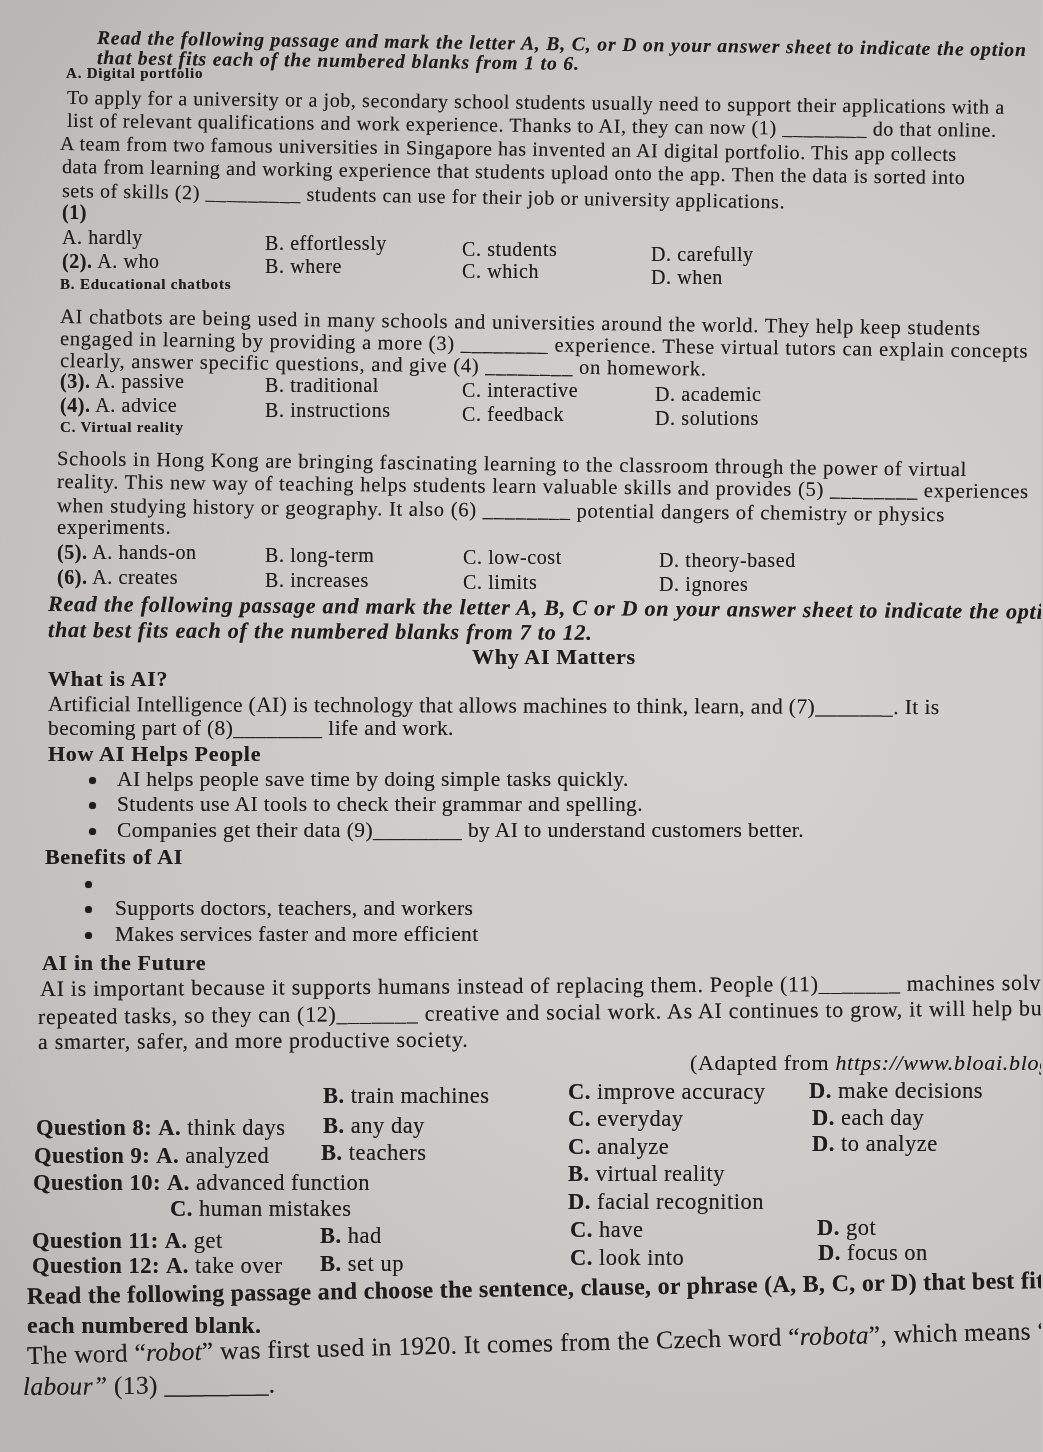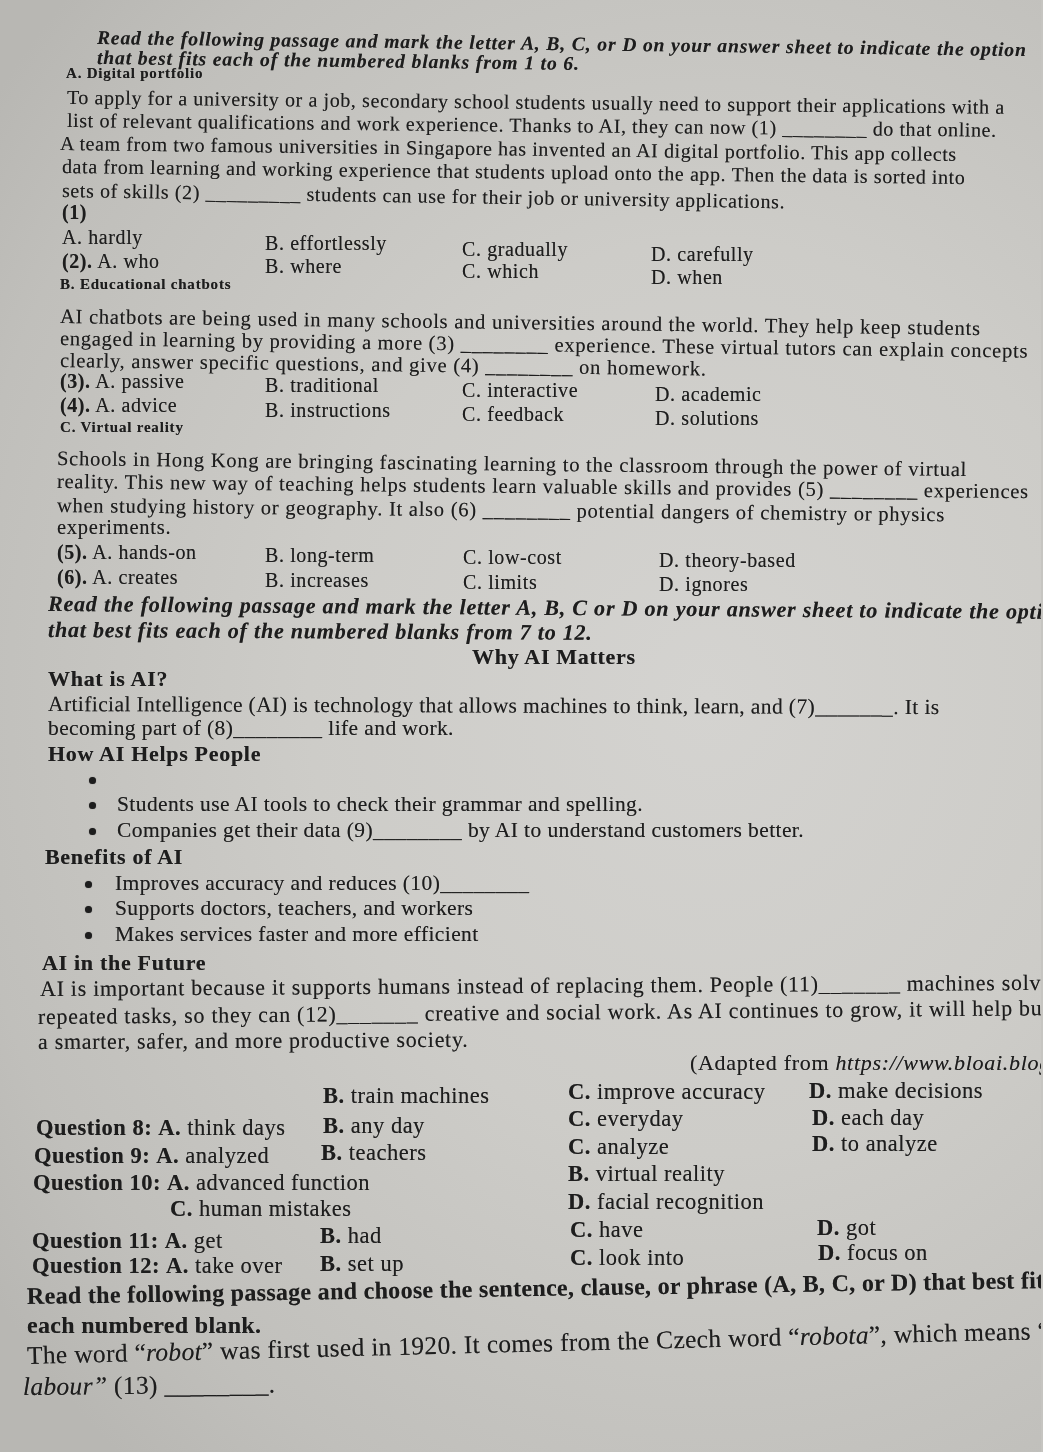--- a/index.html
+++ b/index.html
@@ -33,21 +33,21 @@
   <div class="ln p1h" style="left:66px;top:64px">A. Digital portfolio</div>
   <div class="ln p1" style="left:67px;top:85px;transform:rotate(0.6deg)">To apply for a university or a job, secondary school students usually need to support their applications with a</div>
   <div class="ln p1" style="left:67px;top:108px;transform:rotate(0.6deg)">list of relevant qualifications and work experience. Thanks to AI, they can now (1) ________ do that online.</div>
   <div class="ln p1" style="left:60px;top:131px;transform:rotate(0.7deg)">A team from two famous universities in Singapore has invented an AI digital portfolio. This app collects</div>
   <div class="ln p1" style="left:62px;top:154px;transform:rotate(0.7deg)">data from learning and working experience that students upload onto the app. Then the data is sorted into</div>
   <div class="ln p1" style="left:62px;top:178px;transform:rotate(0.9deg)">sets of skills (2) _________ students can use for their job or university applications.</div>
 
   <div class="ln p1" style="left:62px;top:200px"><b>(1)</b></div>
   <div class="ln p1" style="left:62px;top:225px">A. hardly</div>
   <div class="ln p1" style="left:265px;top:231px">B. effortlessly</div>
-  <div class="ln p1" style="left:462px;top:237px">C. gradually</div>
+  <div class="ln p1" style="left:462px;top:237px">C. students</div>
   <div class="ln p1" style="left:651px;top:242px">D. carefully</div>
 
   <div class="ln p1" style="left:62px;top:249px"><b>(2).</b> <span>A. who</span></div>
   <div class="ln p1" style="left:265px;top:254px">B. where</div>
   <div class="ln p1" style="left:462px;top:259px">C. which</div>
   <div class="ln p1" style="left:651px;top:265px">D. when</div>
 
   <div class="ln p1h" style="left:60px;top:275px">B. Educational chatbots</div>
   <div class="ln p1b" style="left:60px;top:304px;transform:rotate(0.75deg)">AI chatbots are being used in many schools and universities around the world. They help keep students</div>
   <div class="ln p1b" style="left:60px;top:326px;transform:rotate(0.75deg)">engaged in learning by providing a more (3) ________ experience. These virtual tutors can explain concepts</div>
@@ -83,28 +83,28 @@
   <div class="ln p2i" style="left:48px;top:617px;transform:rotate(0.3deg)">that best fits each of the numbered blanks from 7 to 12.</div>
 
   <div class="ln p2h" style="left:472px;top:644px">Why AI Matters</div>
 
   <div class="ln p2h" style="left:48px;top:666px">What is AI?</div>
   <div class="ln p2" style="left:48px;top:692px;transform:rotate(0.2deg)">Artificial Intelligence (AI) is technology that allows machines to think, learn, and (7)_______. It is</div>
   <div class="ln p2" style="left:48px;top:716px">becoming part of (8)________ life and work.</div>
 
   <div class="ln p2h" style="left:48px;top:741px">How AI Helps People</div>
   <div class="bullet" style="left:89px;top:777px"></div>
+  <div class="ln p2" style="left:117px;top:767px">AI helps people save time by doing simple tasks quickly.</div>
   <div class="bullet" style="left:89px;top:802px"></div>
   <div class="ln p2" style="left:117px;top:792px">Students use AI tools to check their grammar and spelling.</div>
   <div class="bullet" style="left:89px;top:828px"></div>
   <div class="ln p2" style="left:117px;top:818px">Companies get their data (9)________ by AI to understand customers better.</div>
 
   <div class="ln p2h" style="left:45px;top:844px">Benefits of AI</div>
   <div class="bullet" style="left:85px;top:881px"></div>
-  <div class="ln p2" style="left:115px;top:871px">Improves accuracy and reduces (10)________</div>
   <div class="bullet" style="left:85px;top:906px"></div>
   <div class="ln p2" style="left:115px;top:896px">Supports doctors, teachers, and workers</div>
   <div class="bullet" style="left:85px;top:932px"></div>
   <div class="ln p2" style="left:115px;top:922px">Makes services faster and more efficient</div>
 
   <div class="ln p2h" style="left:42px;top:950px">AI in the Future</div>
   <div class="ln p2f" style="left:40px;top:976px;transform:rotate(-0.35deg)">AI is important because it supports humans instead of replacing them. People (11)_______ machines solve</div>
   <div class="ln p2f" style="left:38px;top:1004px;transform:rotate(-0.5deg)">repeated tasks, so they can (12)_______ creative and social work. As AI continues to grow, it will help build</div>
   <div class="ln p2f" style="left:38px;top:1029px;transform:rotate(-0.3deg)">a smarter, safer, and more productive society.</div>
 

